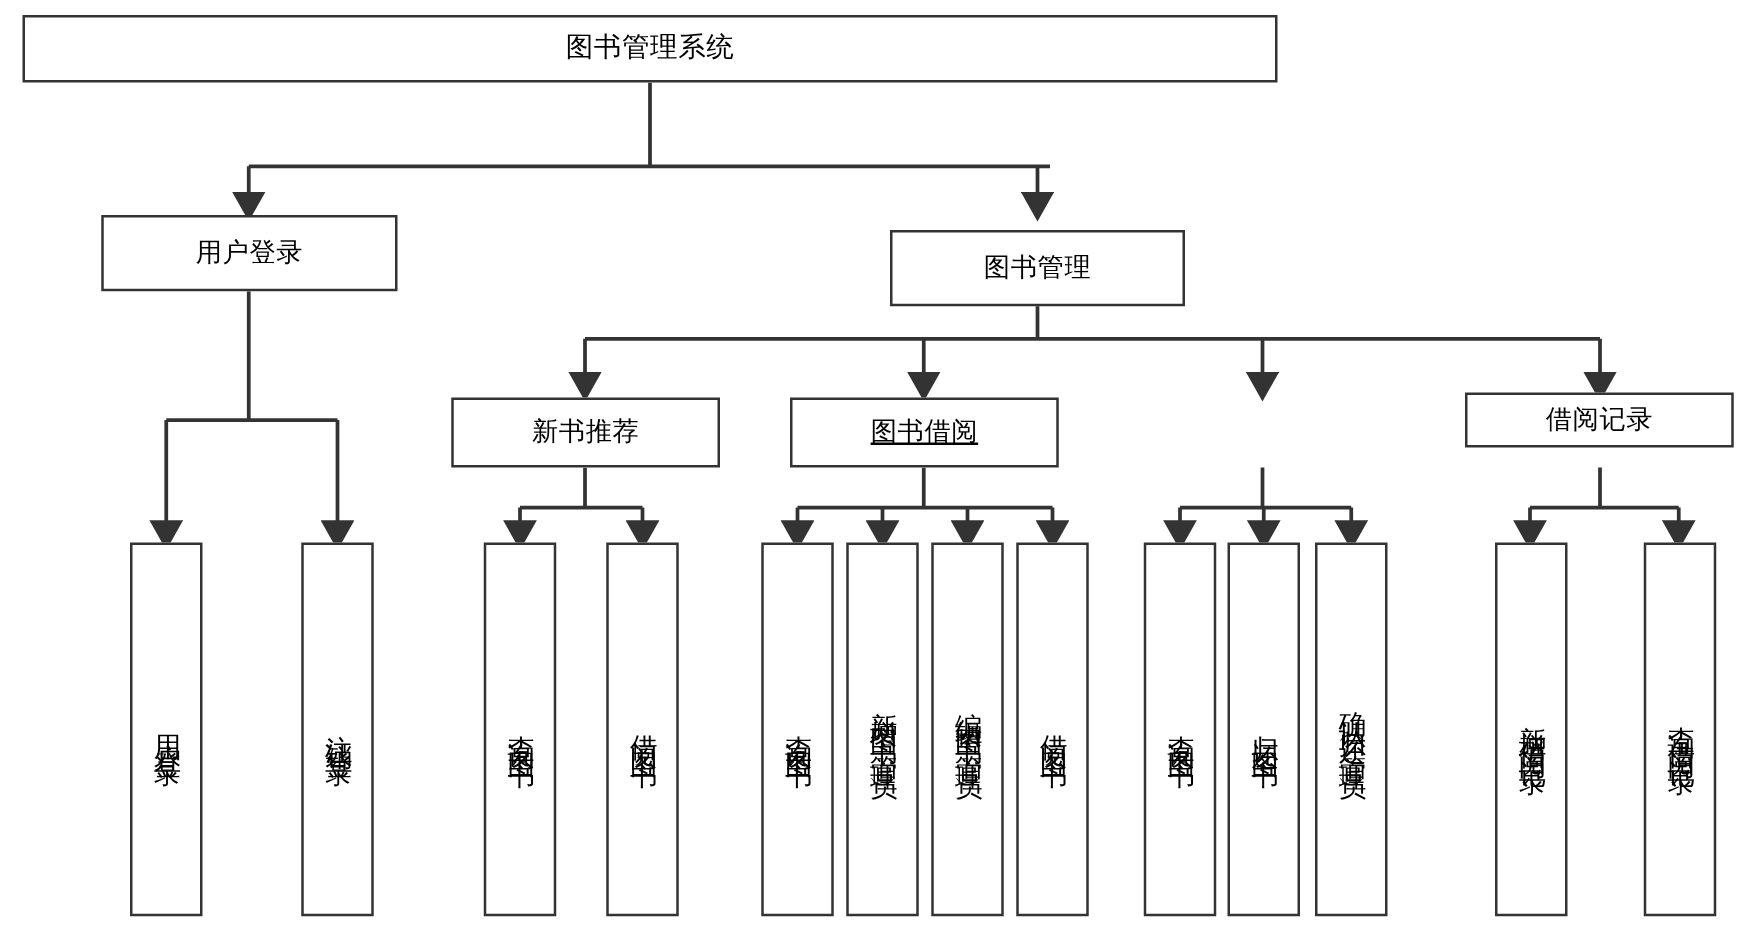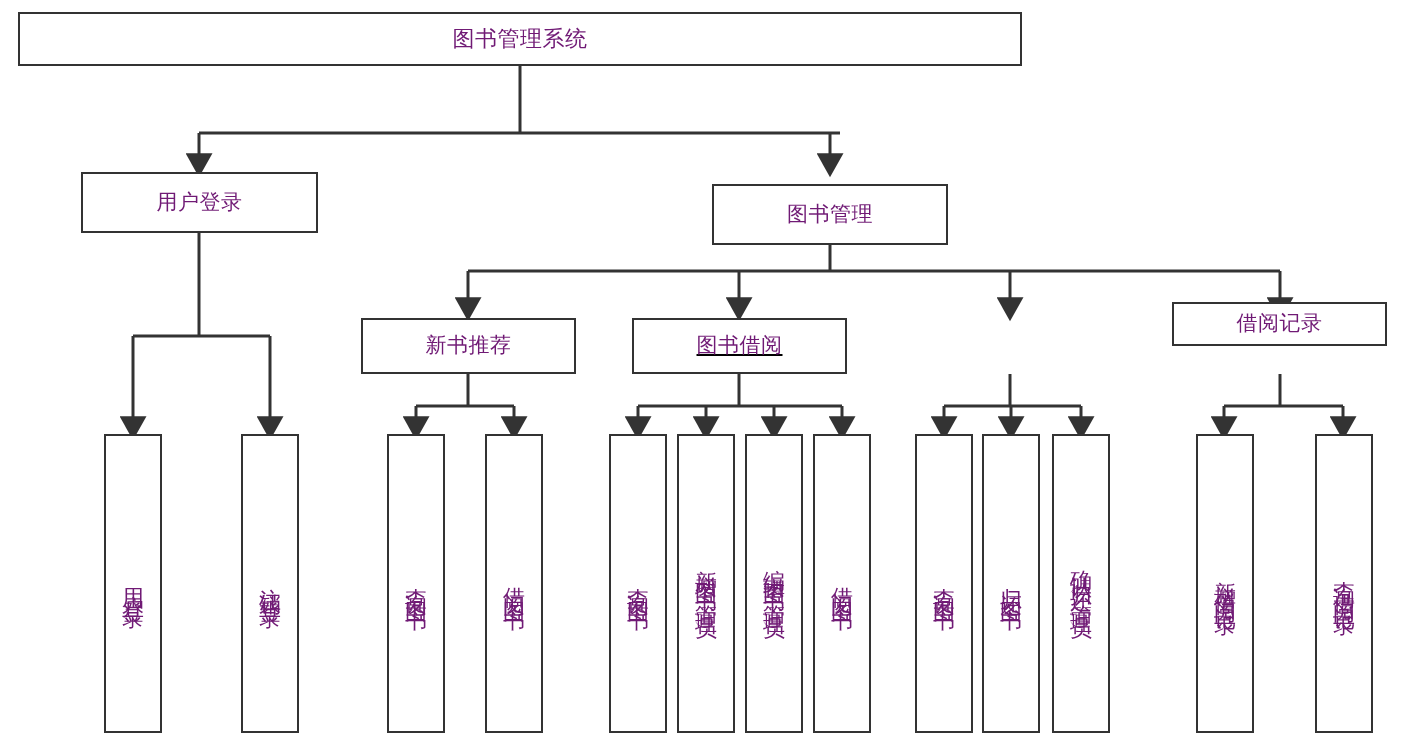--- a/index.html
+++ b/index.html
@@ -32,21 +32,21 @@
     position: absolute;
     box-sizing: border-box;
     background: #ffffff;
     border: 2.5px solid #333333;
     display: flex;
     align-items: center;
     justify-content: center;
     z-index: 3;
   }
   .node .label {
-    color: #701a75;
+    color: #000000;
     line-height: 1.12;
     text-align: right;
     white-space: nowrap;
   }
   
   .node.horiz .label {
     font-size: 21px;
     letter-spacing: 0.5px;
   }
   .node.root .label {
@@ -149,21 +149,21 @@
 
   <div class="node horiz" style="left:361px; top:318px; width:215px; height:56px;">
     <span class="label">新书推荐</span>
   </div>
 
   <div class="node horiz" style="left:632px; top:318px; width:215px; height:56px;text-decoration:underline;">
     <span class="label">图书借阅</span>
   </div>
 
 
-  <div class="node horiz" style="left:1172px; top:302px; width:215px; height:44px;">
+  <div class="node horiz" style="left:1172px; top:314px; width:215px; height:44px;">
     <span class="label">借阅记录</span>
   </div>
 
   <div class="node vert" style="left:104px; top:434px; width:58px; height:299px;">
     <span class="label">用户登录</span>
   </div>
 
   <div class="node vert" style="left:241px; top:434px; width:58px; height:299px;">
     <span class="label">注销登录</span>
   </div>

